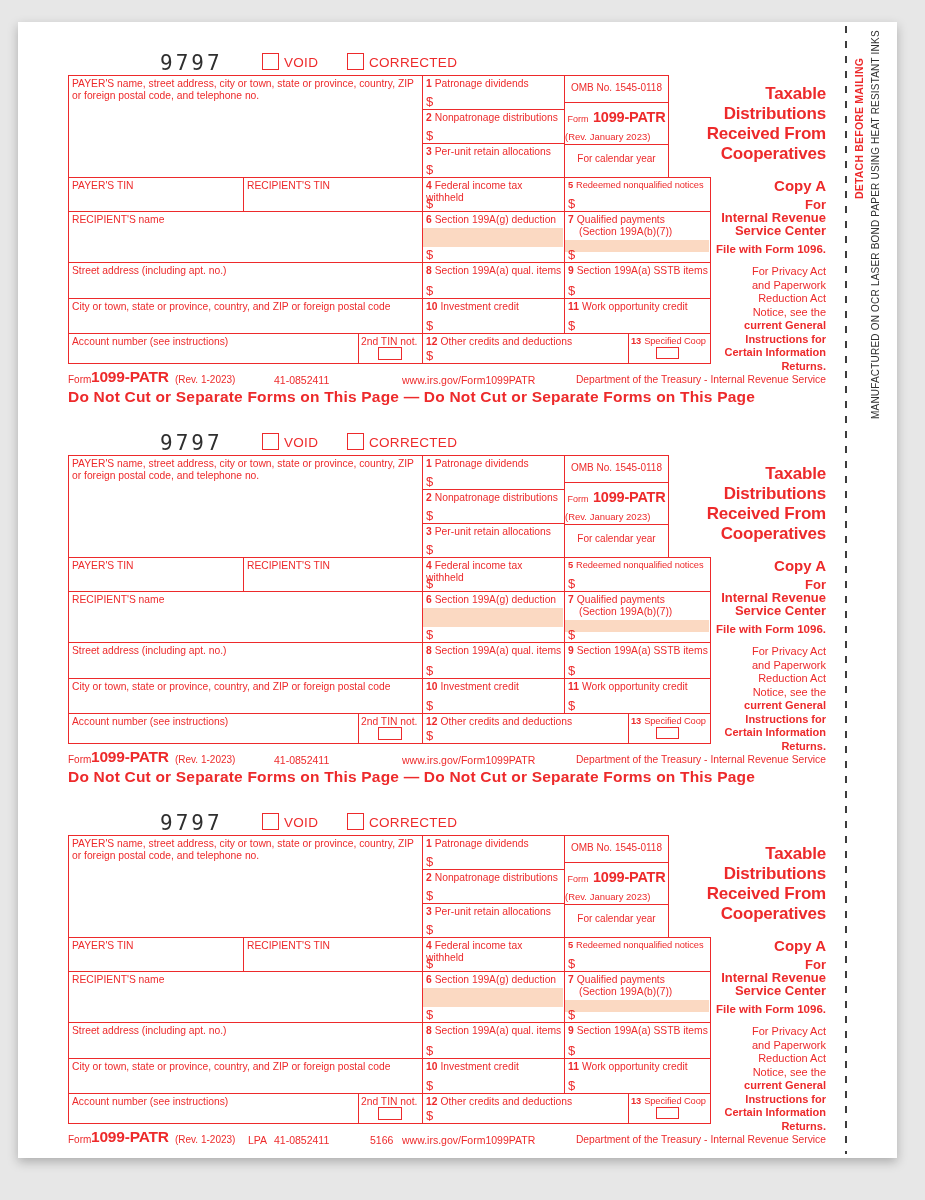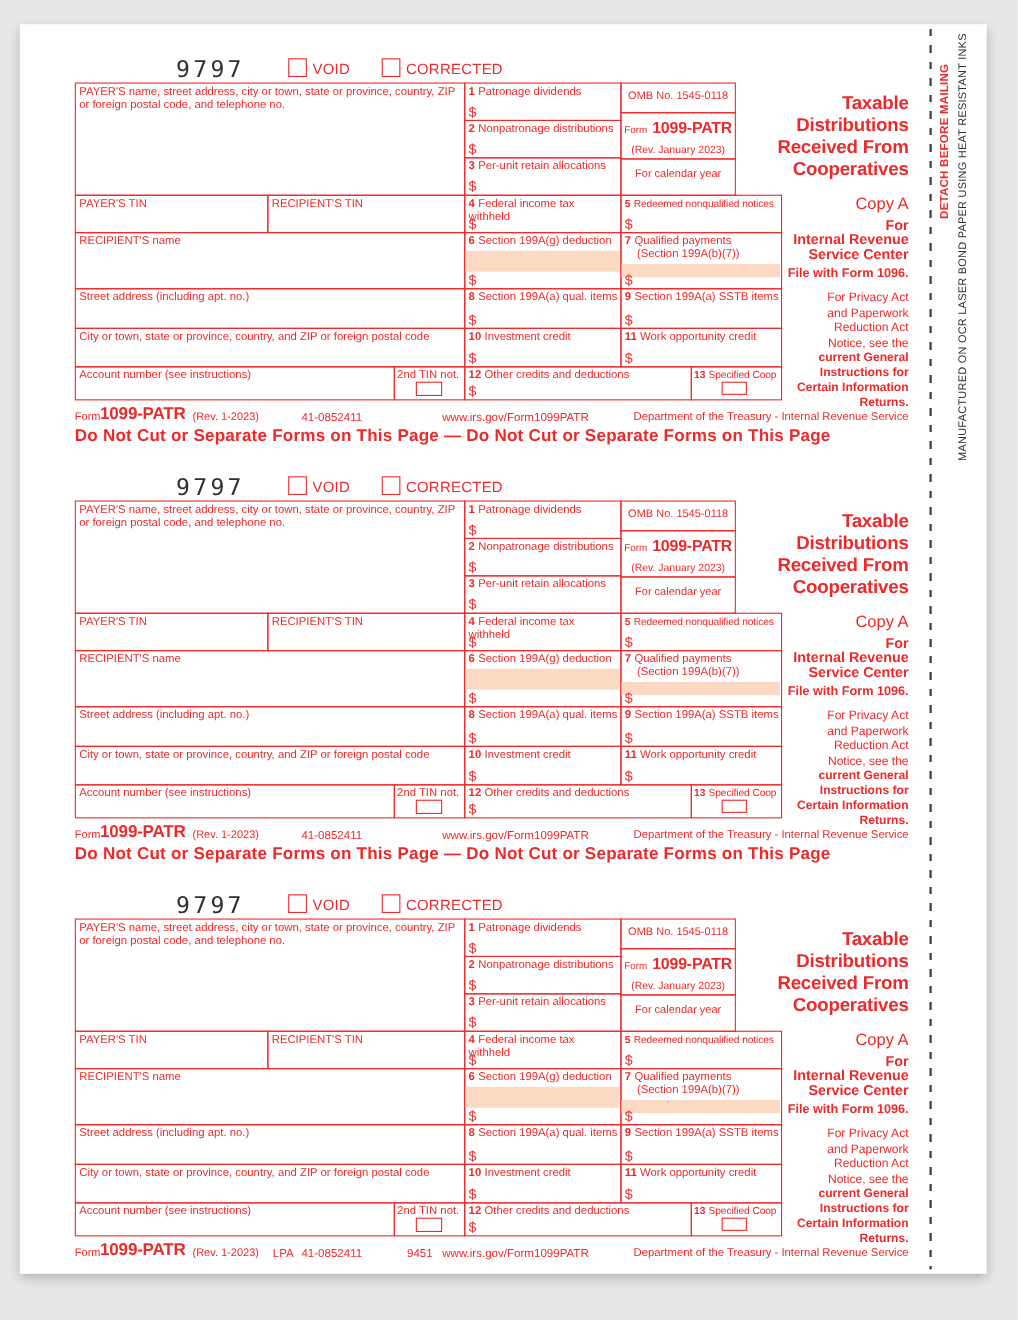--- a/index.html
+++ b/index.html
@@ -31,26 +31,26 @@
   .bl{font-size:10.3px;line-height:11.6px;padding:2px 2px 0 3px;}
   .bl b{font-weight:700;padding-right:3px;}
   .bl.cond{font-size:9.3px;letter-spacing:-.1px;}
   .bl2{font-size:10.3px;line-height:11.6px;padding-left:14px;}
   .dollar{position:absolute;left:3px;bottom:0;font-size:13px;font-weight:400;}
   .band{position:absolute;background:var(--salmon);}
   .ombt{text-align:center;font-size:10px;padding-top:6px;}
   .formline{text-align:center;padding-top:5px;}
   .fw{font-size:9px;}
   .fn{font-size:14.5px;font-weight:700;letter-spacing:-.2px;}
-  .rev{text-align:center;font-size:9.5px;padding-top:5px;}
+  .rev{text-align:left;font-size:9.5px;padding-top:5px;}
   .cal{text-align:center;font-size:10px;padding-top:8px;}
   .title-line{position:absolute;left:630px;width:178px;text-align:right;
     font-weight:700;font-size:17px;line-height:20px;letter-spacing:-.2px;}
   .ra{position:absolute;left:694px;width:114px;text-align:right;}
-  .copya{font-size:15px;font-weight:400;}
+  .copya{font-size:15px;font-weight:700;}
   .cab{font-size:13px;font-weight:700;line-height:13px;}
   .file1096{font-size:11.5px;font-weight:700;}
   .priv{font-size:11px;line-height:12px;}
   .priv.b{font-weight:700;}
   .ft{position:absolute;font-size:10.5px;white-space:nowrap;}
   .ft.word{font-size:10px;}
   .ft.num{font-size:15.5px;font-weight:700;letter-spacing:-.2px;}
   .ft.dept{width:263px;text-align:right;font-size:10.3px;}
   .separator{position:absolute;left:50px;top:366px;width:758px;
     font-size:15.5px;font-weight:700;letter-spacing:.2px;white-space:nowrap;}
@@ -467,21 +467,21 @@
   <div class="ra priv b" style="top:297px">current General</div>
   <div class="ra priv b" style="top:311px">Instructions for</div>
   <div class="ra priv b" style="top:324px">Certain Information</div>
   <div class="ra priv b" style="top:338px">Returns.</div>
 
   <div class="ft word" style="left:50px;top:352px">Form</div>
   <div class="ft num" style="left:73px;top:346px">1099-PATR</div>
   <div class="ft word" style="left:157px;top:352px">(Rev. 1-2023)</div>
   <div class="ft" style="left:230px;top:352px">LPA</div>
   <div class="ft" style="left:256px;top:352px">41-0852411</div>
-  <div class="ft" style="left:352px;top:352px">9451</div>
+  <div class="ft" style="left:352px;top:352px">5166</div>
   <div class="ft" style="left:384px;top:352px">www.irs.gov/Form1099PATR</div>
   <div class="ft dept" style="left:545px;top:352px">Department of the Treasury - Internal Revenue Service</div>
 
   <div class="separator"></div>
 </div>
 </div>
   <div class="dashline"></div>
   <div class="vtext red">DETACH BEFORE MAILING</div>
   <div class="vtext blk">MANUFACTURED ON OCR LASER BOND PAPER USING HEAT RESISTANT INKS</div>
 </div>

